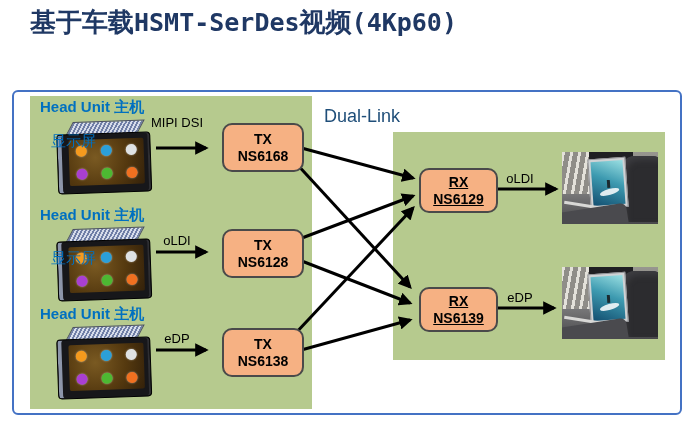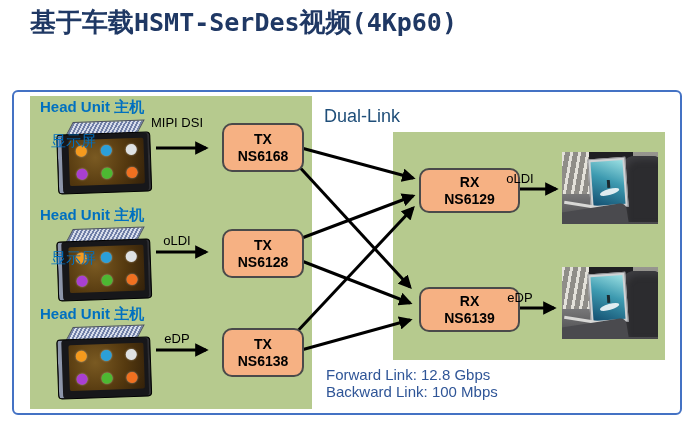--- a/index.html
+++ b/index.html
@@ -27,21 +27,21 @@
   .disp-label { position:absolute; z-index:5; width:96px; text-align:right; color:var(--label-blue);
               font-size:15px; }
   .stats { position:absolute; left:326px; top:366px; z-index:5; color:var(--stats-blue);
            font-size:15px; line-height:17px; white-space:nowrap; }
   
   .chip { position:absolute; z-index:4; box-sizing:border-box; background:var(--chip-fill);
           border:2px solid var(--chip-border); border-radius:10px;
           display:flex; flex-direction:column; align-items:center; justify-content:center;
           font-weight:bold; font-size:14px; color:#000; line-height:17px; }
   .tx { left:212px; width:82px; height:49px;margin-left:10px; }
-  .rx { left:419px; width:101px; height:45px; }
+  .rx { left:419px; width:79px; height:45px;text-decoration:underline; }
   
   .hu-photo { position:absolute; left:54px; width:98px; height:72px; z-index:2; transform:rotate(-2deg); }
   .hu-fins { position:absolute; top:0; left:16px; width:72px; height:14px;
              background:repeating-linear-gradient(90deg,#6f7ea6 0 2px,#d6dcea 2px 4px);
              transform:skewX(-30deg); border:1px solid #4a4f63; box-sizing:border-box; }
   .hu-body { position:absolute; top:12px; left:3px; width:92px; height:58px; background:#17171a;
              border-radius:4px; border:1px solid #000;
              box-shadow:inset 4px 0 0 #8d96ab, inset -2px 0 0 #2e2e32; }
   .hu-screen { position:absolute; inset:5px 6px 7px 11px;
              background:radial-gradient(circle at 35% 40%, #7a5a22 0%, #55390f 55%, #33210a 100%);
@@ -195,24 +195,20 @@
     <div class="disp-screen">
       <div class="disp-img">
         <div class="surfer"></div>
         <div class="foam"></div>
       </div>
     </div>
     <div class="disp-arm"></div>
     <div class="disp-bottom"></div>
   </div>
 
-  <div class="stats">
-    <div>Forward Link: 12.8 Gbps</div>
-    <div>Backward Link: 100 Mbps</div>
-  </div>
 
   <svg class="arrows" viewBox="0 0 700 430">
     <defs>
       <marker id="ah" viewBox="0 0 10 10" refX="8" refY="5" markerWidth="4.5" markerHeight="4.5" orient="auto-start-reverse">
         <path d="M0,0 L10,5 L0,10 z" fill="#000"></path>
       </marker>
     </defs>
 
     <line x1="156" y1="148" x2="206" y2="148" marker-end="url(#ah)"></line>
     <line x1="156" y1="252" x2="206" y2="252" marker-end="url(#ah)"></line>

